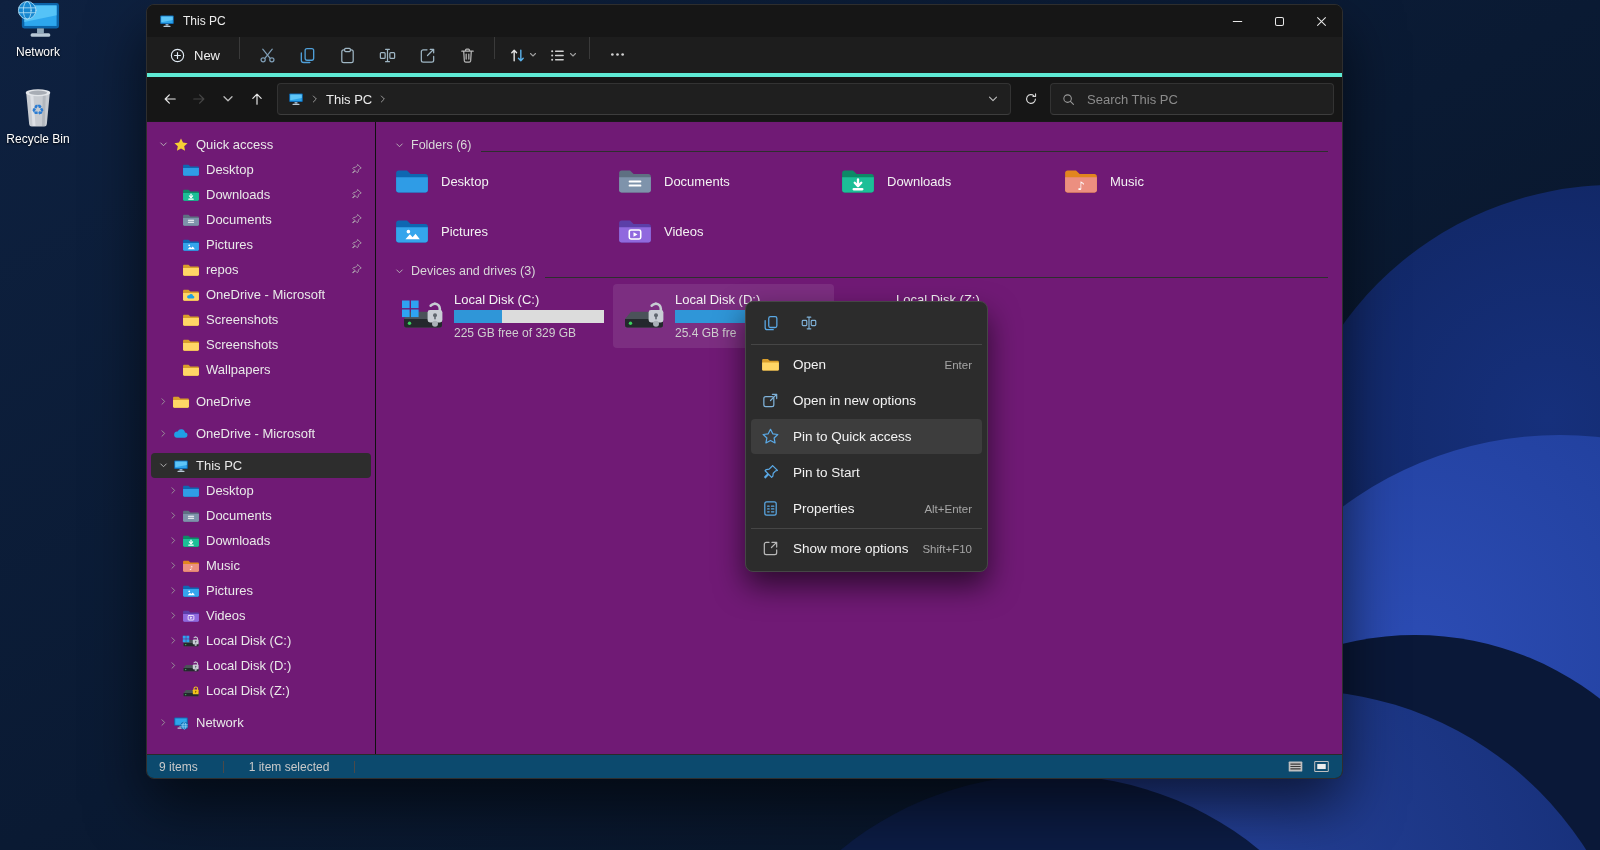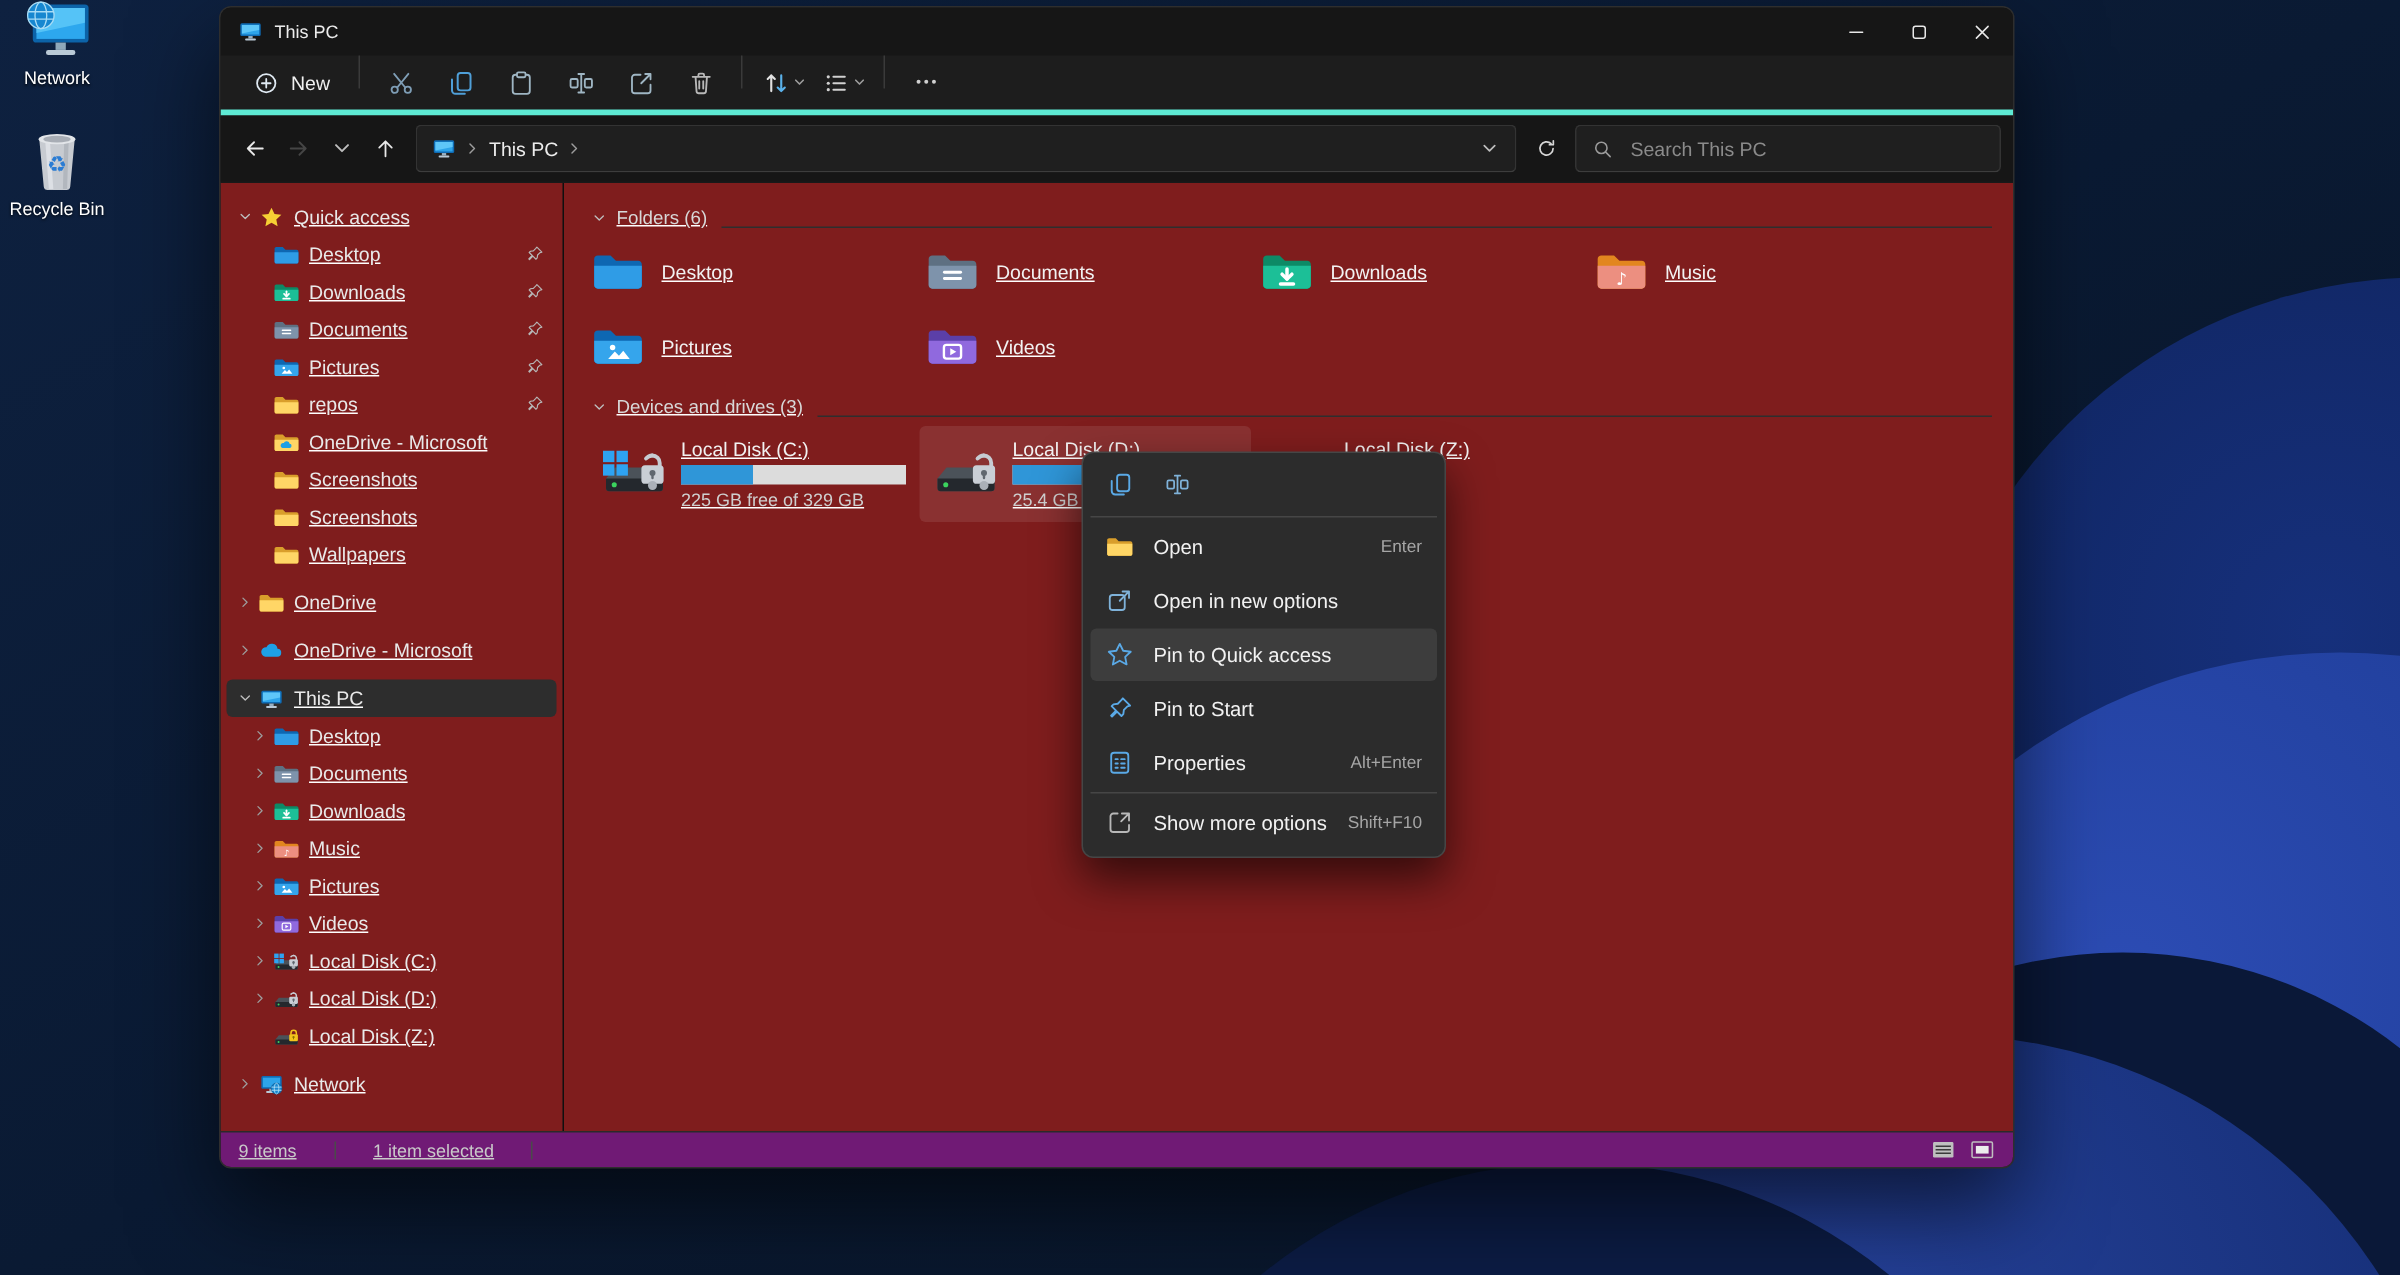--- a/index.html
+++ b/index.html
@@ -45,21 +45,21 @@
   .crumb .c-chev svg{width:12px;height:12px;}
   .crumb .c-dd{margin-left:auto;width:14px;height:14px;display:flex;}
   .crumb .c-dd svg{width:14px;height:14px;}
   .refresh-btn{margin:0 5px;}
   .search{width:284px;height:32px;background:#1f1f1f;border:1px solid #333;border-bottom-color:#3d3d3d;border-radius:4px;
           display:flex;align-items:center;padding:0 10px;gap:9px;flex:none;}
   .search .s-ico{width:15px;height:15px;display:flex;flex:none;}
   .search input{flex:1;background:none;border:none;outline:none;color:#ccc;font-size:13px;font-family:inherit;min-width:0;}
   .search input::placeholder{color:#8b8b8b;}
 
-  .main{position:absolute;top:117px;bottom:24px;left:0;right:0;display:flex;background:#7f1d1d;text-decoration:underline;}
+  .main{position:absolute;top:117px;bottom:24px;left:0;right:0;display:flex;background:#701a75;}
   .sidebar{width:229px;flex:none;border-right:1px solid #0f0f0f;padding-top:10px;overflow:hidden;}
   .side-row{height:25px;display:flex;align-items:center;font-size:13px;color:#e9e9e9;margin:0 4px;padding-right:8px;border-radius:4px;}
   .side-row.gap{margin-top:7px;}
   .side-row.selected{background:#2d2d2d;}
   .side-chevron{width:16px;flex:none;display:flex;justify-content:center;}
   .side-chevron svg{width:11px;height:11px;}
   .side-icon{width:18px;height:16px;flex:none;margin:0 6px 0 1px;display:flex;}
   .side-icon svg{width:100%;height:100%;}
   .side-label{white-space:nowrap;overflow:hidden;}
   .side-pin{margin-left:auto;width:13px;height:13px;flex:none;display:flex;}
@@ -78,29 +78,29 @@
   .drive-tile{width:221px;height:64px;border-radius:4px;display:flex;gap:8px;padding:7px 8px;}
   .drive-tile.selected{background:rgba(255,255,255,.09);}
   .drive-ico{width:46px;height:34px;flex:none;margin-top:6px;}
   .drive-ico svg{width:100%;height:100%;}
   .drive-info{display:flex;flex-direction:column;min-width:0;}
   .drive-name{font-size:13px;color:#f2f2f2;line-height:17px;white-space:nowrap;}
   .drive-bar{width:150px;height:13px;background:#dcdcdc;margin:2px 0 3px;}
   .drive-fill{height:100%;background:#2f96d8;}
   .drive-free{font-size:12px;color:#cfcfcf;white-space:nowrap;overflow:hidden;}
 
-  .statusbar{position:absolute;left:0;right:0;bottom:0;height:24px;background:#701a75;border-top:1px solid #2a2a2a;
-             display:flex;align-items:center;padding:0 12px;font-size:12px;color:#c9c9c9;gap:25px;text-decoration:underline;}
+  .statusbar{position:absolute;left:0;right:0;bottom:0;height:24px;background:#0c4a6e;border-top:1px solid #2a2a2a;
+             display:flex;align-items:center;padding:0 12px;font-size:12px;color:#c9c9c9;gap:25px;}
   .sb-div{width:1px;height:12px;background:#4a4a4a;flex:none;}
   .sb-views{margin-left:auto;display:flex;gap:9px;}
   .sb-vbtn{width:17px;height:17px;background:none;border:none;padding:0;display:flex;cursor:default;}
   .sb-vbtn svg{width:17px;height:17px;}
 
   
-  .ctx{position:absolute;left:574px;top:296px;width:243px;background:#2c2c2c;border:1px solid #464646;border-radius:8px;
+  .ctx{position:absolute;left:598px;top:296px;width:243px;background:#2c2c2c;border:1px solid #464646;border-radius:8px;
        box-shadow:0 14px 30px rgba(0,0,0,.6);padding:4px;z-index:20;}
   .ctx-quick{display:flex;gap:8px;padding:3px 6px 6px;}
   .ctx-qbtn{width:30px;height:27px;display:flex;align-items:center;justify-content:center;background:none;border:none;border-radius:4px;padding:0;cursor:default;}
   .ctx-qbtn svg{width:18px;height:18px;}
   .ctx-sep{height:1px;background:#464646;margin:2px 1px;}
   .ctx-item{height:35px;display:flex;align-items:center;border-radius:4px;padding:0 10px;font-size:13.5px;color:#f2f2f2;margin:1px 1px;cursor:default;}
   .ctx-item.hl{background:#3d3d3d;}
   .ctx-ico{width:19px;height:19px;flex:none;margin-right:13px;display:flex;}
   .ctx-ico svg{width:19px;height:19px;}
   .ctx-short{margin-left:auto;font-size:11.5px;color:#a6a6a6;padding-left:10px;}

